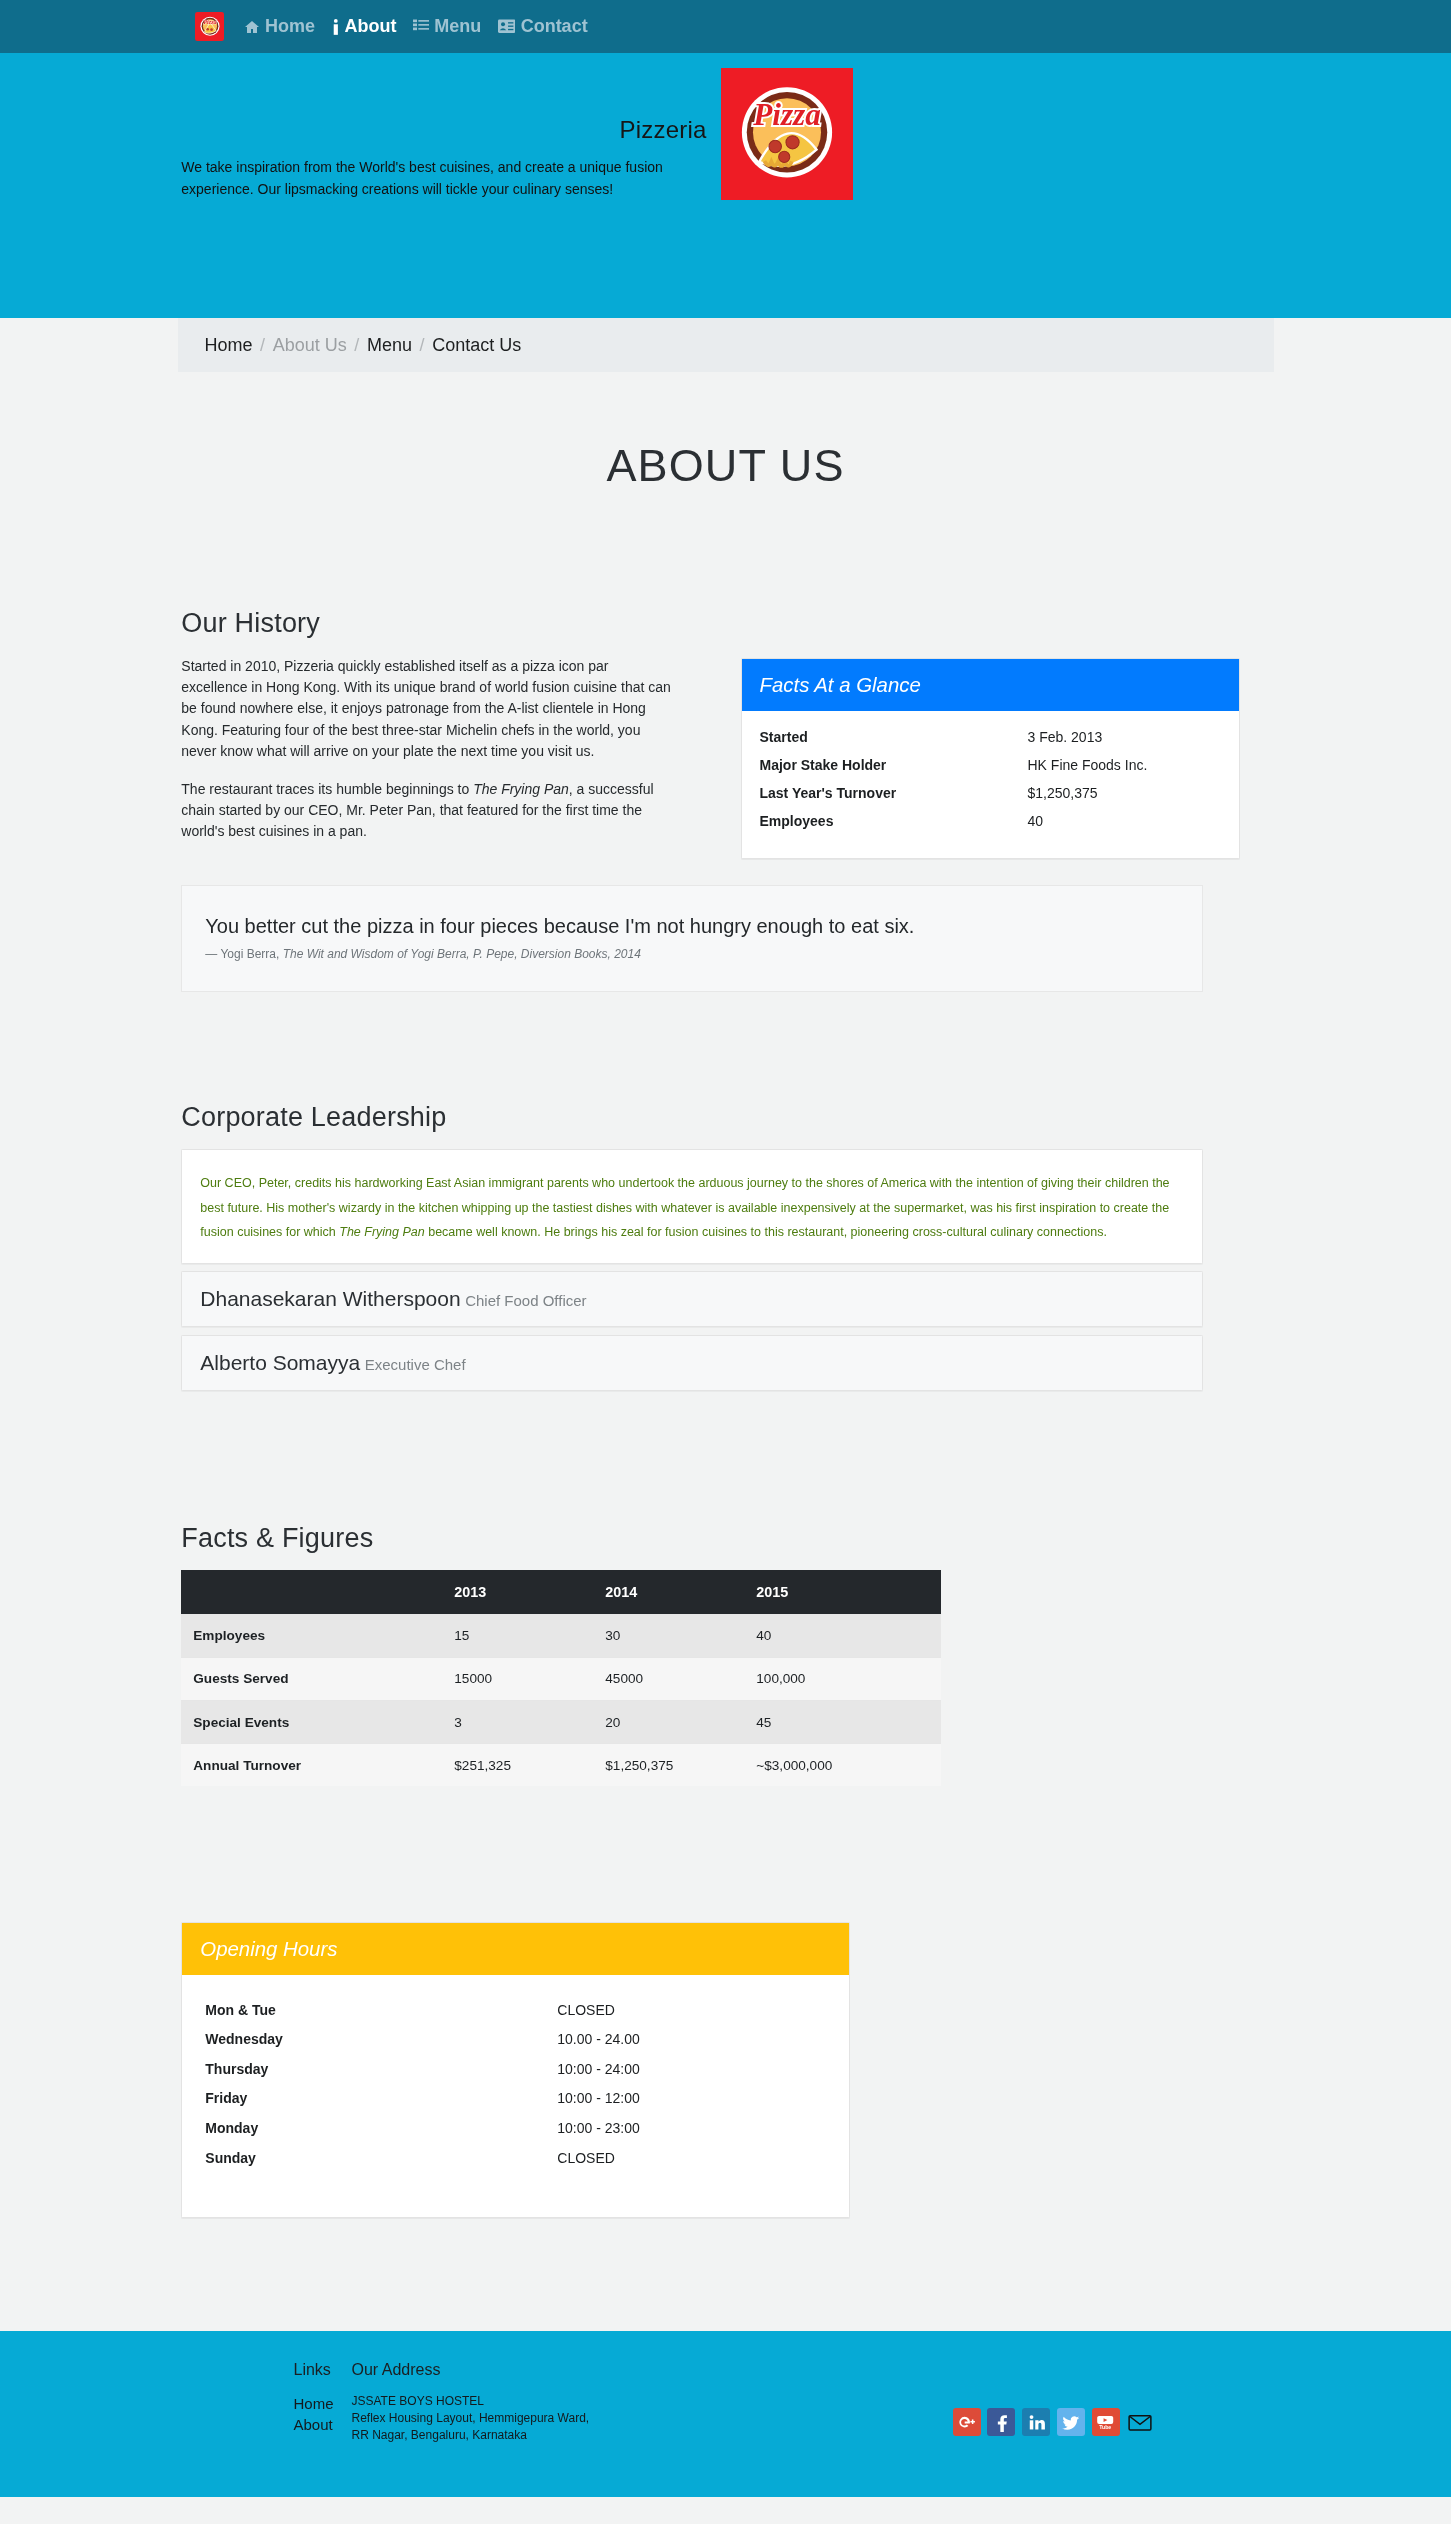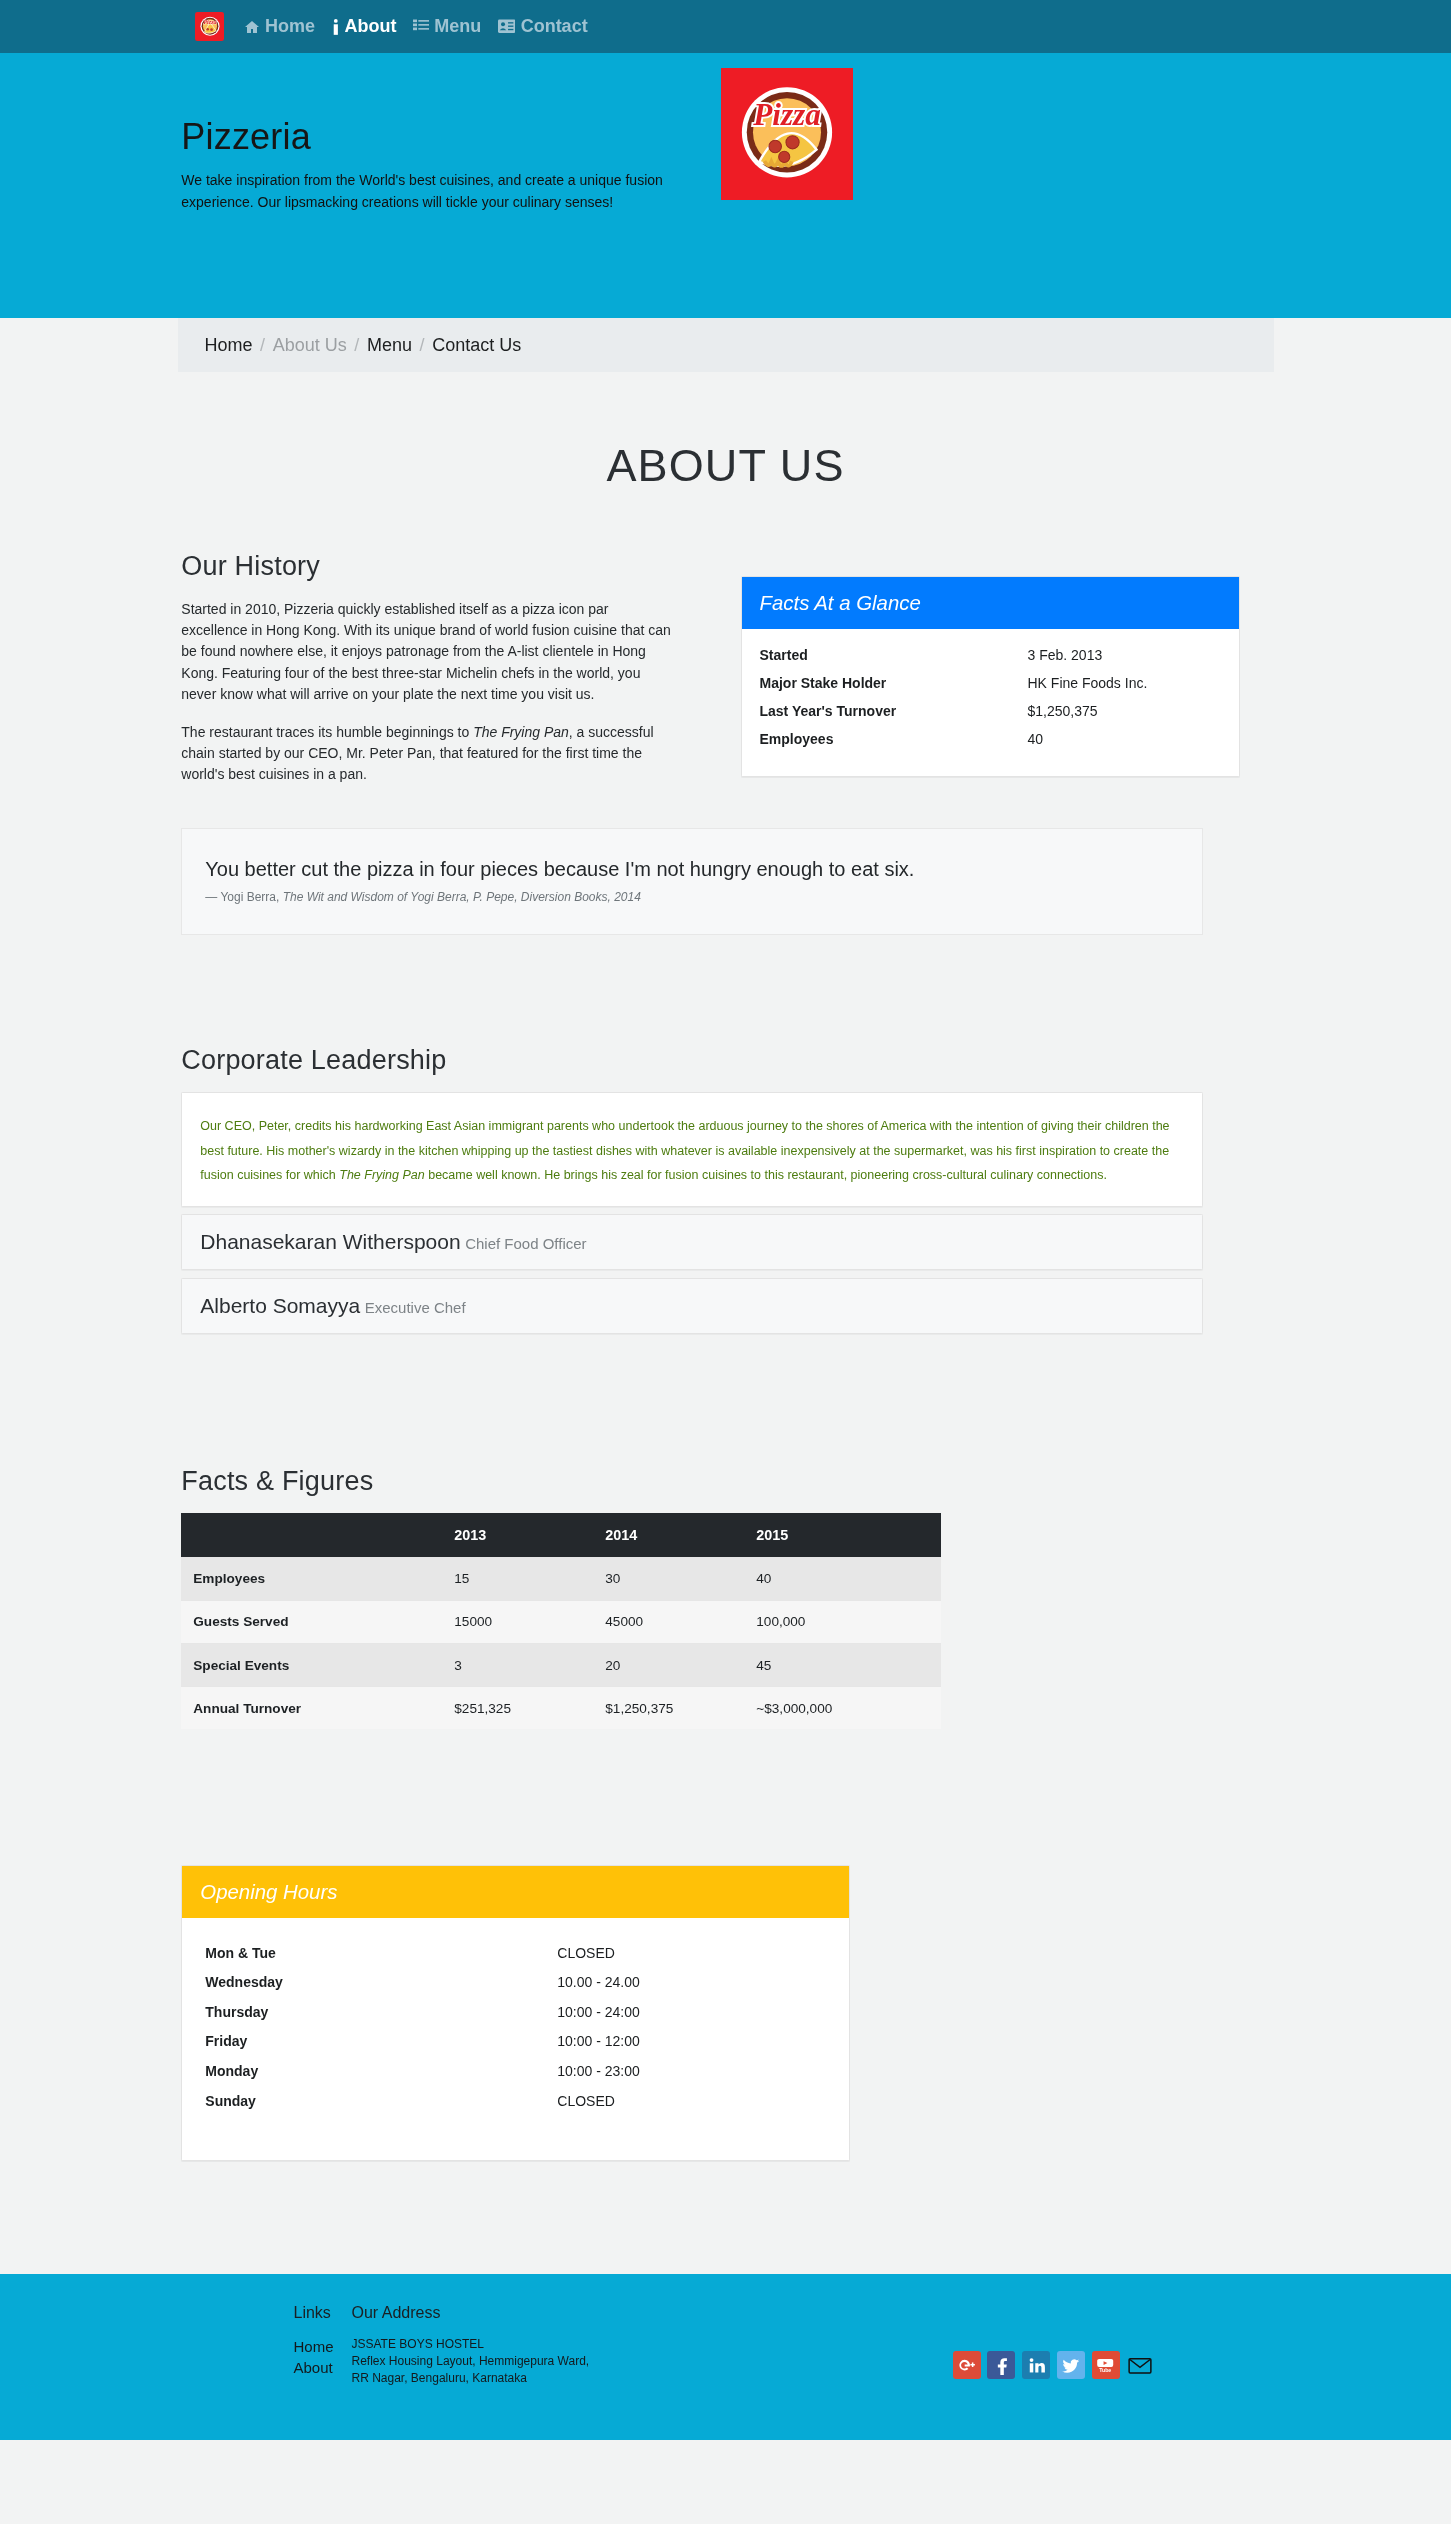--- a/index.html
+++ b/index.html
@@ -48,26 +48,27 @@
   .banner-inner {
     width: 1096px;
     margin: 0 auto;
     padding-top: 64px;
     display: flex;
     align-items: flex-start;
     position: relative;
   }
   .banner-text { width: 529px; padding-left: 3.8px; }
   .banner-title {
-    font-size: 36px;
+    font-size: 24px;
     font-weight: 400;
     color: #161616;
     letter-spacing: 0.2px;
     line-height: 1.1;
     margin-bottom: 13.6px;
+    text-align: right;
   }
   .banner-desc {
     font-size: 14px;
     line-height: 1.55;
     color: #111;
     width: 508px;
   }
   .banner-logo {
     position: absolute;
     left: 543px;
@@ -102,21 +103,21 @@
     font-size: 45px;
     font-weight: 400;
     color: #2b2f33;
     letter-spacing: 1.1px;
     margin-top: 68px;
   }
 
   
   .container { width: 1096px; margin: 0 auto; }
 
-  .row-history { display: flex; margin-top: 59px; align-items: center; }
+  .row-history { display: flex; margin-top: 116px; align-items: flex-end; }
   .col-history { width: 529px; padding-left: 3.8px; }
   .col-facts { width: 499px; margin-left: 34px; }
 
   h2.section-h {
     font-size: 27px;
     font-weight: 400;
     color: #2b2f33;
     margin-bottom: 16.6px;
     letter-spacing: 0.2px;
   }

